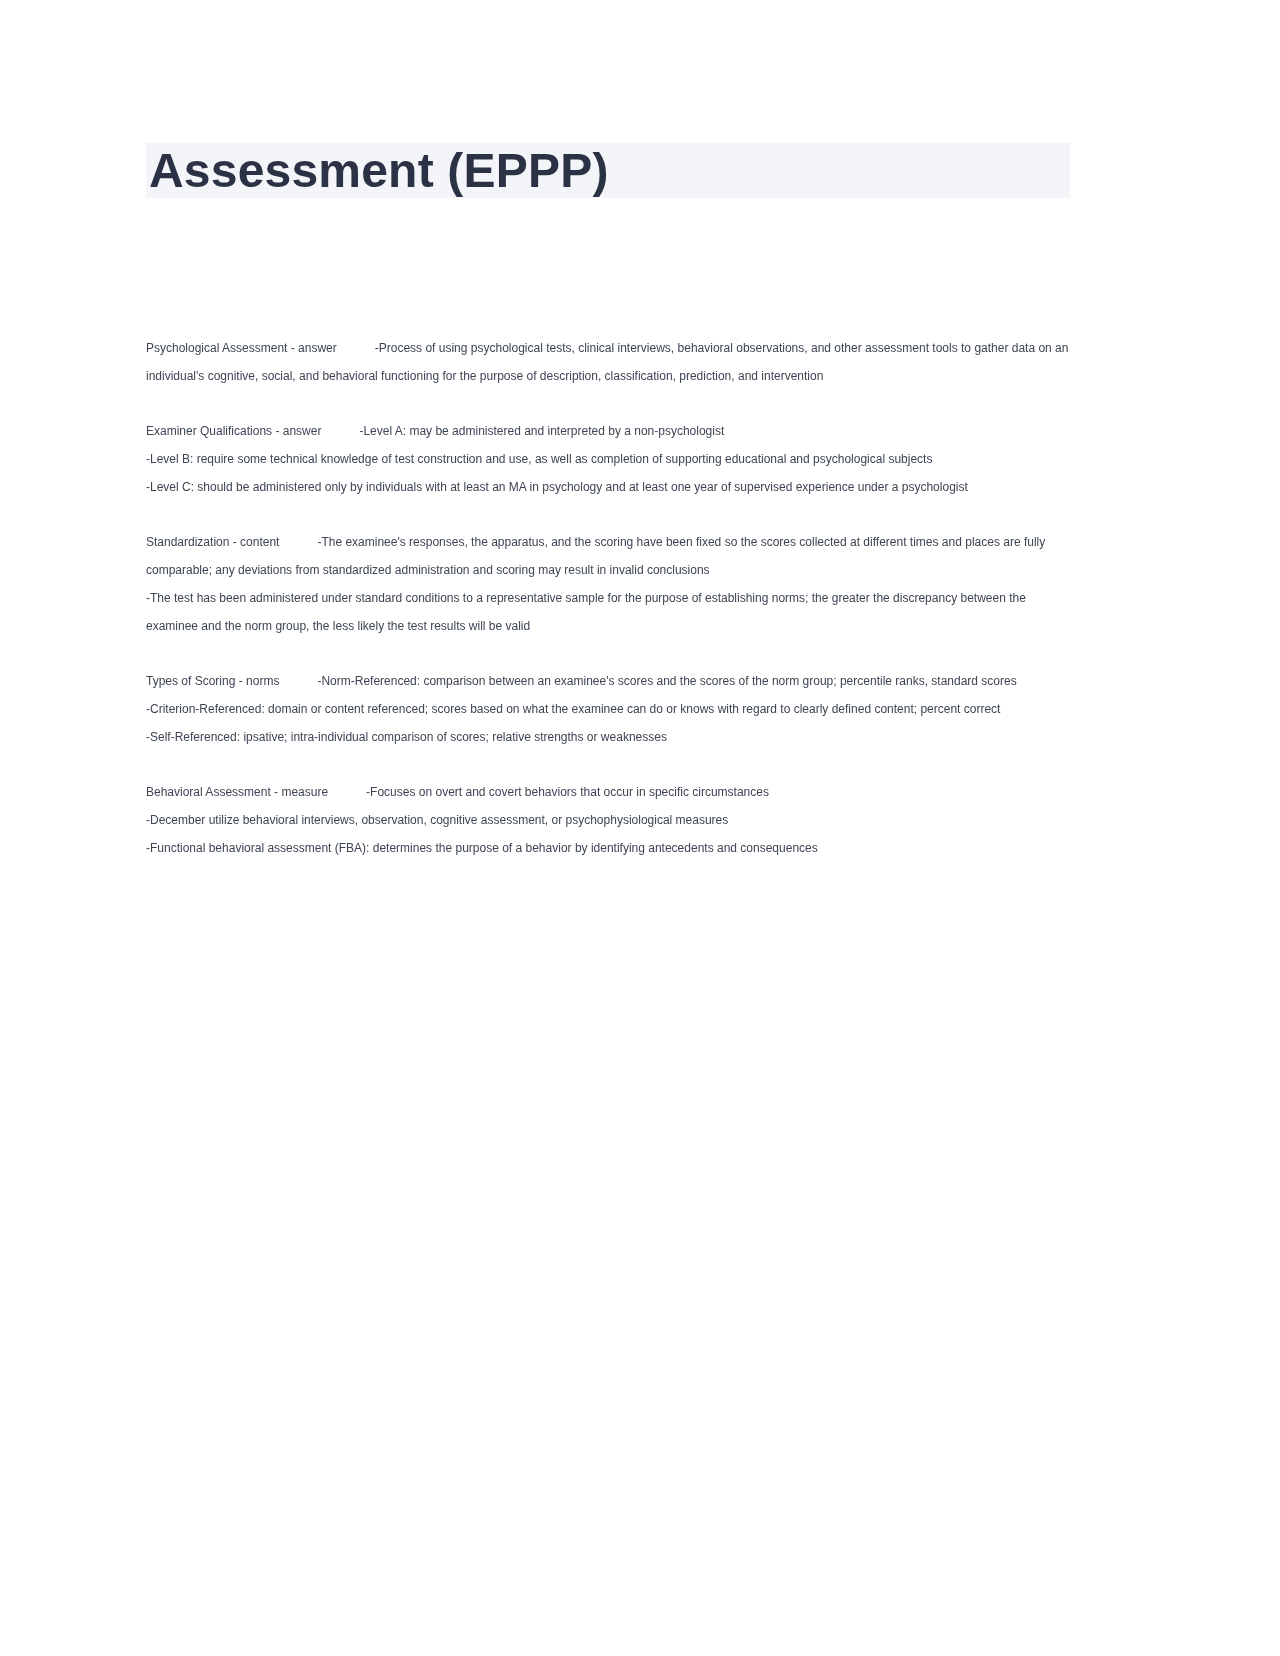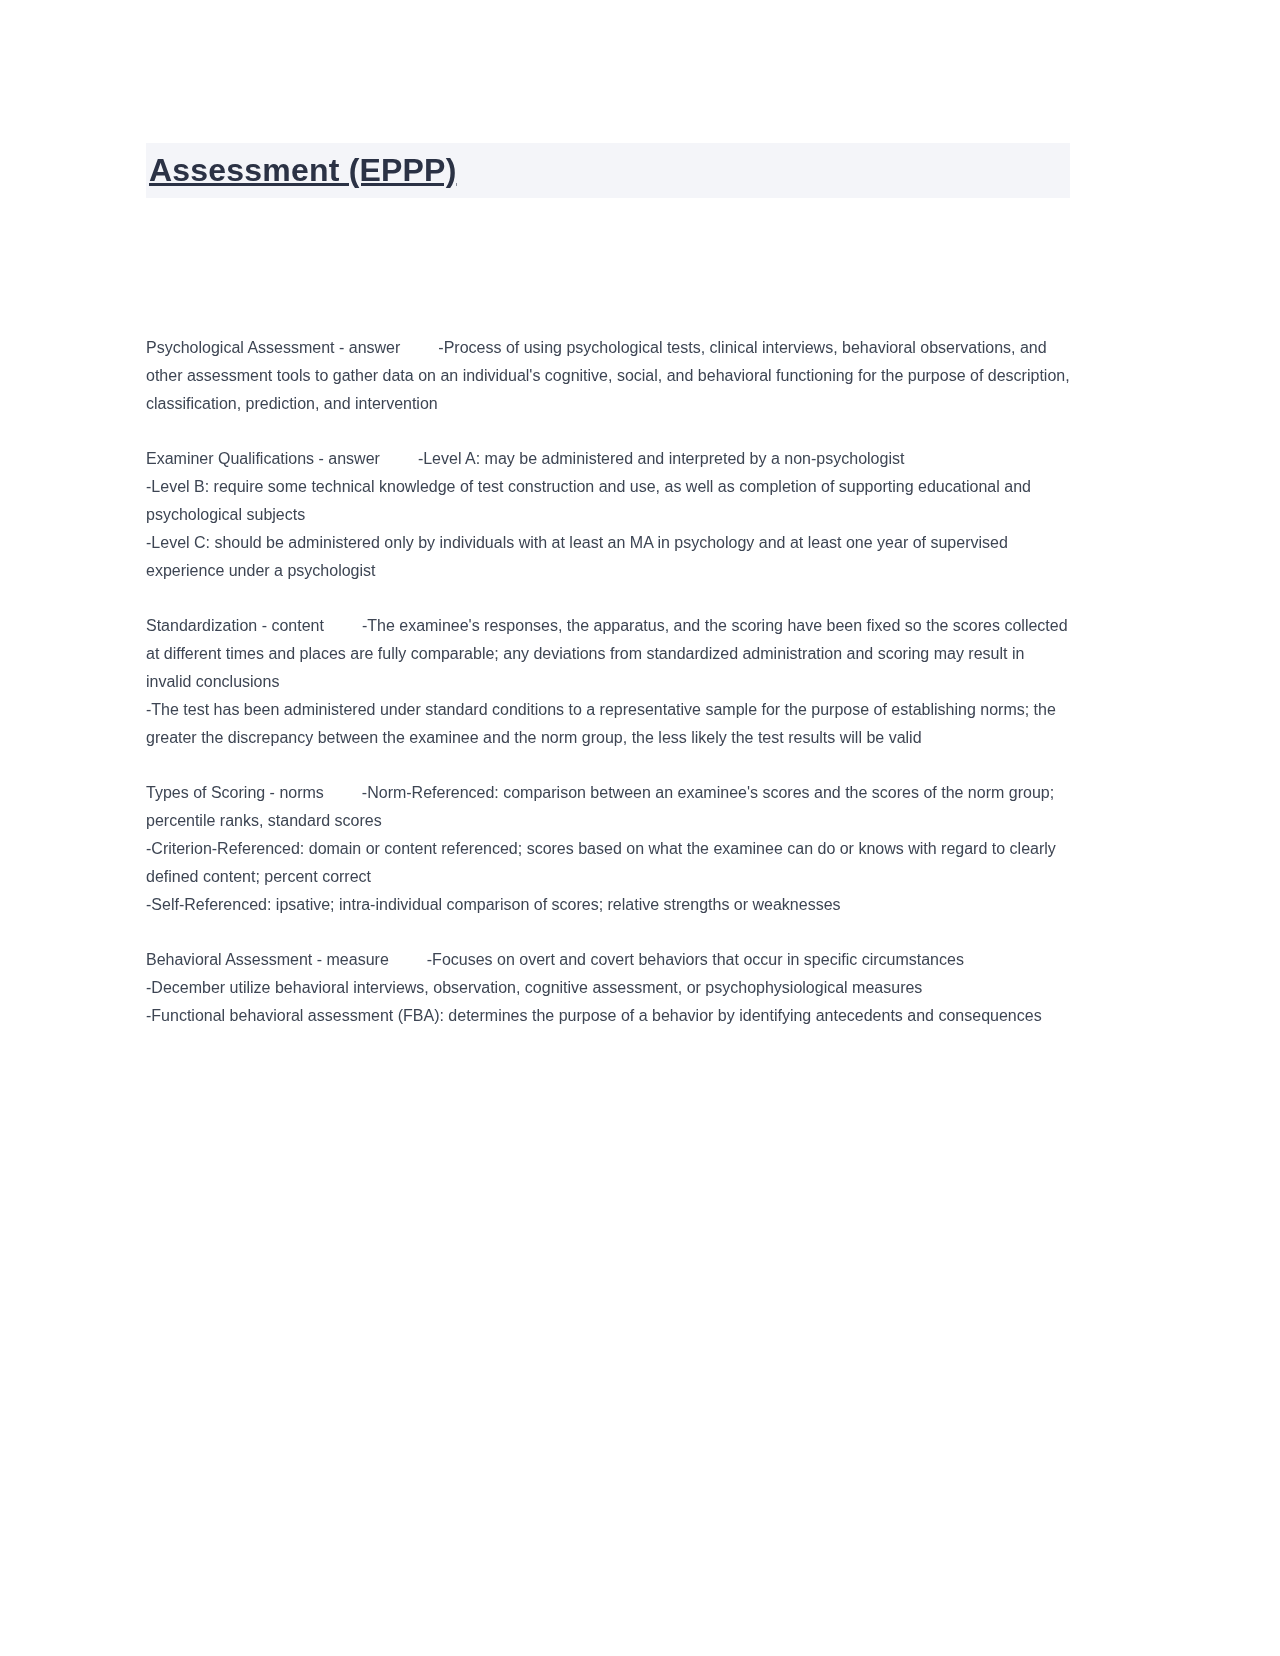--- a/index.html
+++ b/index.html
@@ -18,38 +18,37 @@
   }
   .title-bar {
     position: absolute;
     left: 146px;
     top: 143px;
     width: 924px;
     height: 55px;
     background: #f4f5f9;
   }
   .title-text {
-    font-size: 32px;
+    font-size: 48px;
     font-weight: bold;
     color: #2b3245;
     line-height: 55px;
     padding-left: 3px;
     letter-spacing: 0.2px;
     white-space: nowrap;
-    text-decoration: underline;
   }
   .content {
     position: absolute;
     left: 146px;
     top: 334px;
     width: 926px;
   }
   p.card {
     margin: 0 0 27px 0;
-    font-size: 16px;
+    font-size: 12px;
     line-height: 28px;
     color: #3d4553;
     white-space: pre-wrap;
   }
   .answer-gap {
     display: inline-block;
     width: 38px;
     height: 1px;
   }
 </style>

